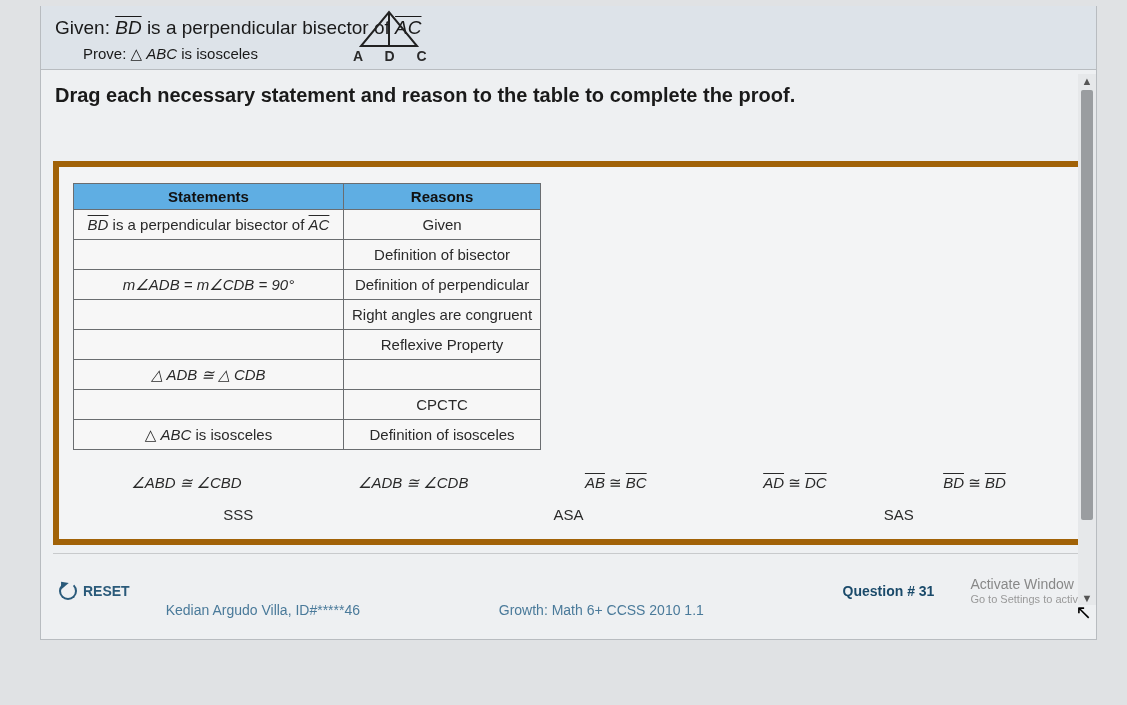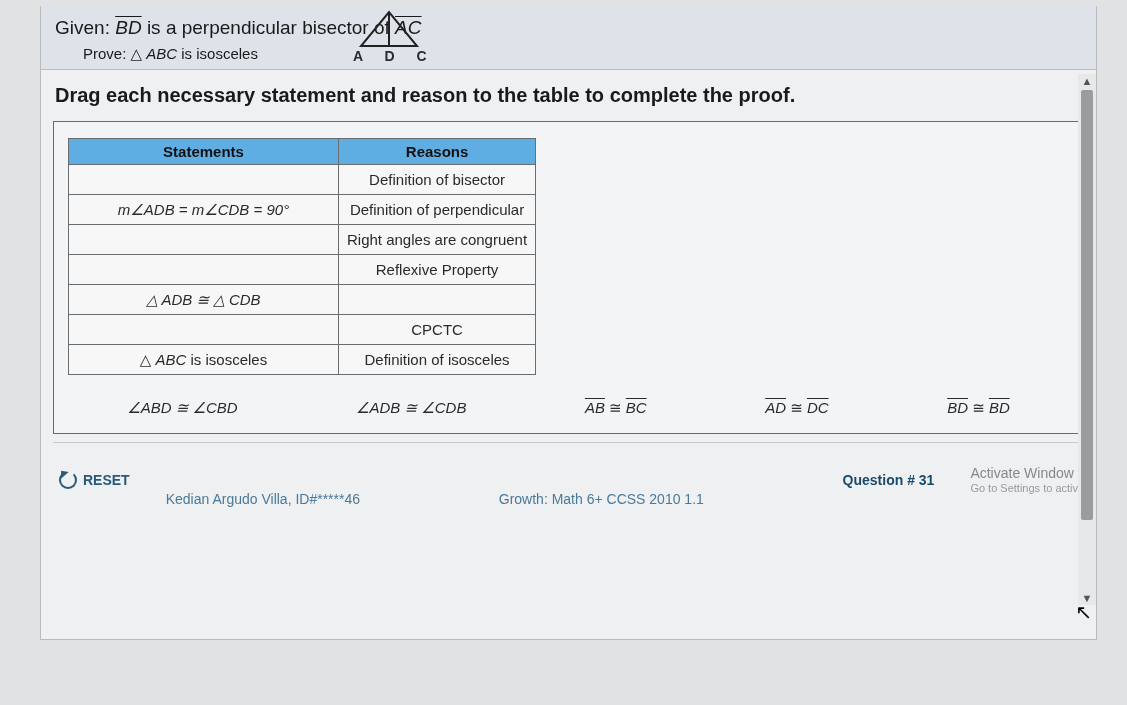--- a/index.html
+++ b/index.html
@@ -66,23 +66,24 @@
       position: relative;
       height: 570px;
     }
     .instruction {
       font-weight: bold;
       font-size: 20px;
       padding: 14px 2px;
       color: #1a1a1a;
     }
     .proof-area {
-      border: 1px solid #a16207;
+      border: 6px solid #a16207;
       background: #f3f4f5;
       padding: 16px 14px 14px 14px;
+      margin-top: 40px;
     }
     .proof-table {
       border-collapse: collapse;
       background: #fff;
     }
     .proof-table th {
       background: #5faee3;
       color: #111;
       font-weight: bold;
       border: 1px solid #6a6d70;
@@ -232,20 +233,26 @@
 
   <div class="scroll-area">
     <div class="instruction">Drag each necessary statement and reason to the table to complete the proof.</div>
 
     <div class="proof-area">
       <table class="proof-table">
         <tbody>
             <tr>
           <th class="col-statements">Statements</th>
           <th class="col-reasons">Reasons</th>
+        </tr>
+        <tr>
+          <td class="col-statements">
+            <span class="overline ital">BD</span><span> is a perpendicular bisector of </span><span class="overline ital">AC</span>
+          </td>
+          <td class="col-reasons">Given</td>
         </tr>
         <tr>
           <td class="drop-zone"></td>
           <td>Definition of bisector</td>
         </tr>
         <tr>
           <td class="ital">m∠ADB = m∠CDB = 90°</td>
           <td>Definition of perpendicular</td>
         </tr>
         <tr>
@@ -278,20 +285,25 @@
         <div class="ital">∠ADB ≅ ∠CDB</div>
         <div>
           <span class="overline ital">AB</span><span> ≅ </span><span class="overline ital">BC</span>
         </div>
         <div>
           <span class="overline ital">AD</span><span> ≅ </span><span class="overline ital">DC</span>
         </div>
         <div>
           <span class="overline ital">BD</span><span> ≅ </span><span class="overline ital">BD</span>
         </div>
+      </div>
+      <div class="tile-row2">
+        <div>SSS</div>
+        <div>ASA</div>
+        <div>SAS</div>
       </div>
     </div>
 
     <div class="footer">
       <div class="reset-btn">
         <span class="reset-icon"></span>
         <span>RESET</span>
       </div>
       <div class="student-id">Kedian Argudo Villa, ID#*****46</div>
       <div class="spacer"></div>

